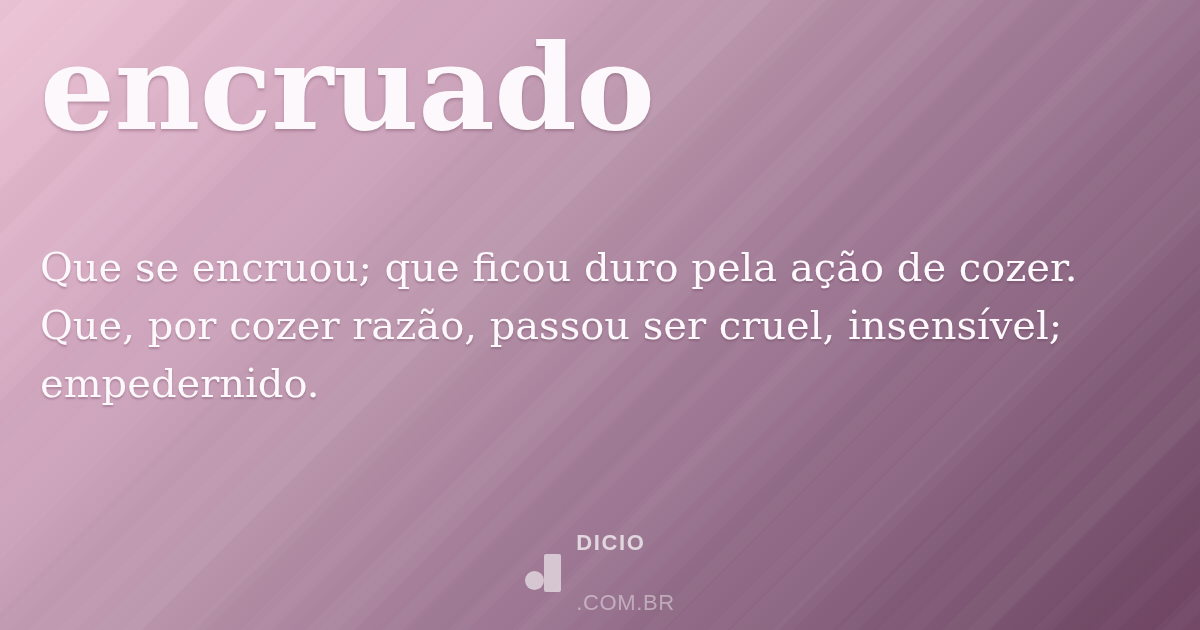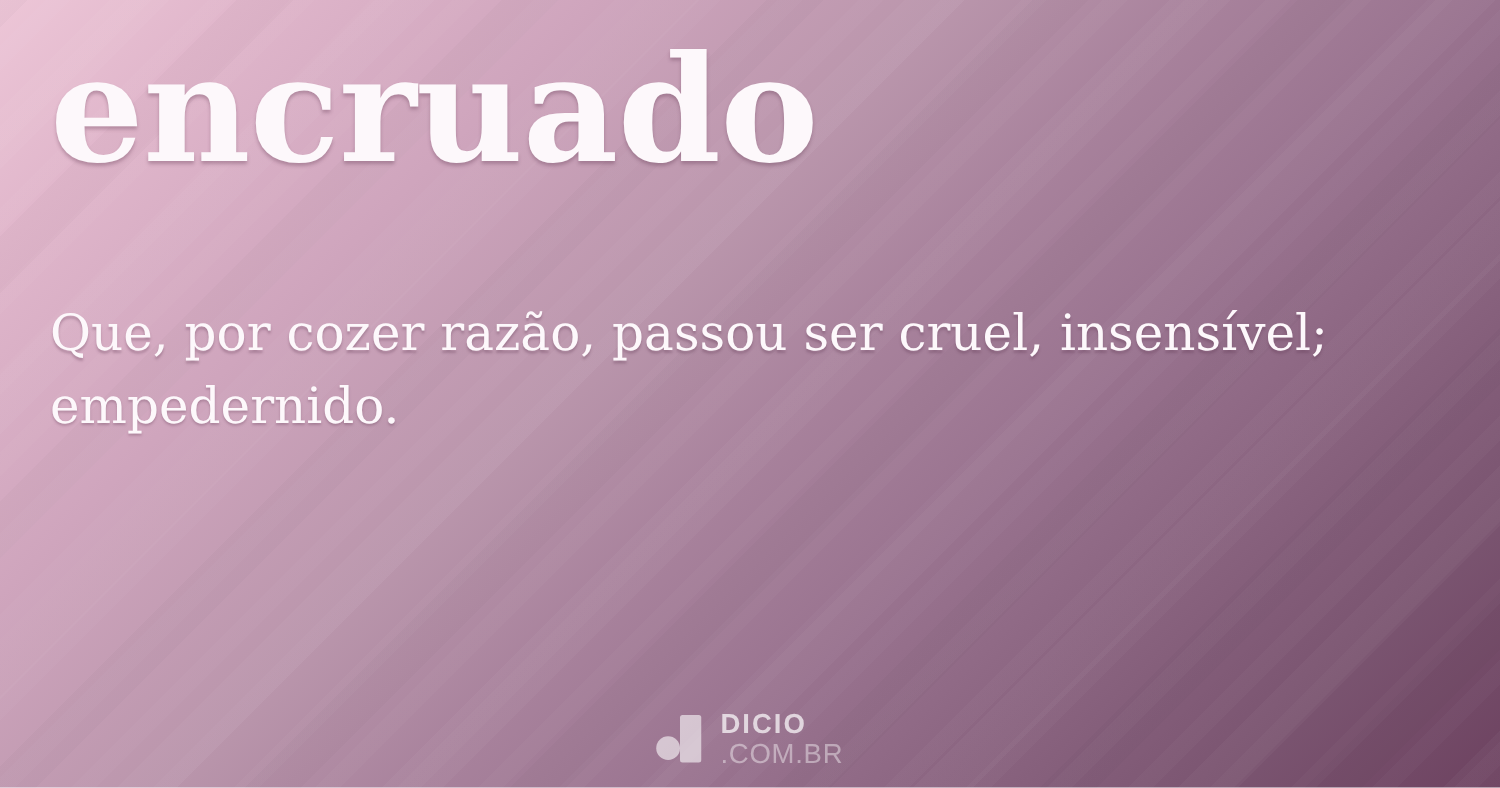--- a/index.html
+++ b/index.html
@@ -136,20 +136,21 @@
     width: 17px;
     height: 38px;
     border-radius: 2px;
     background: rgba(255,255,255,0.58);
   }
   .logo-words {
     display: flex;
     flex-direction: column;
     justify-content: center;
     line-height: 1;
+    gap: 36px;
   }
   .logo-name {
     font-family: "Liberation Sans", sans-serif;
     font-weight: bold;
     font-size: 22px;
     letter-spacing: 1.6px;
     color: rgba(255,255,255,0.70);
   }
   .logo-tld {
     font-family: "Liberation Sans", sans-serif;
@@ -166,20 +167,21 @@
 <div class="card">
 
   <div class="stripes"></div>
   <div class="stripes2"></div>
 
   <div class="content">
 
     <h1 class="word-title">encruado</h1>
 
     <div class="definitions">
+      <p class="definition">Que se encruou; que ficou duro pela ação de cozer.</p>
       <p class="definition">Que, por cozer razão, passou ser cruel, insensível; empedernido.</p>
     </div>
 
     <div class="logo">
       <span class="logo-mark">
         <span class="logo-dot"></span>
         <span class="logo-bar"></span>
       </span>
       <span class="logo-words">
         <span class="logo-name">DICIO</span>

